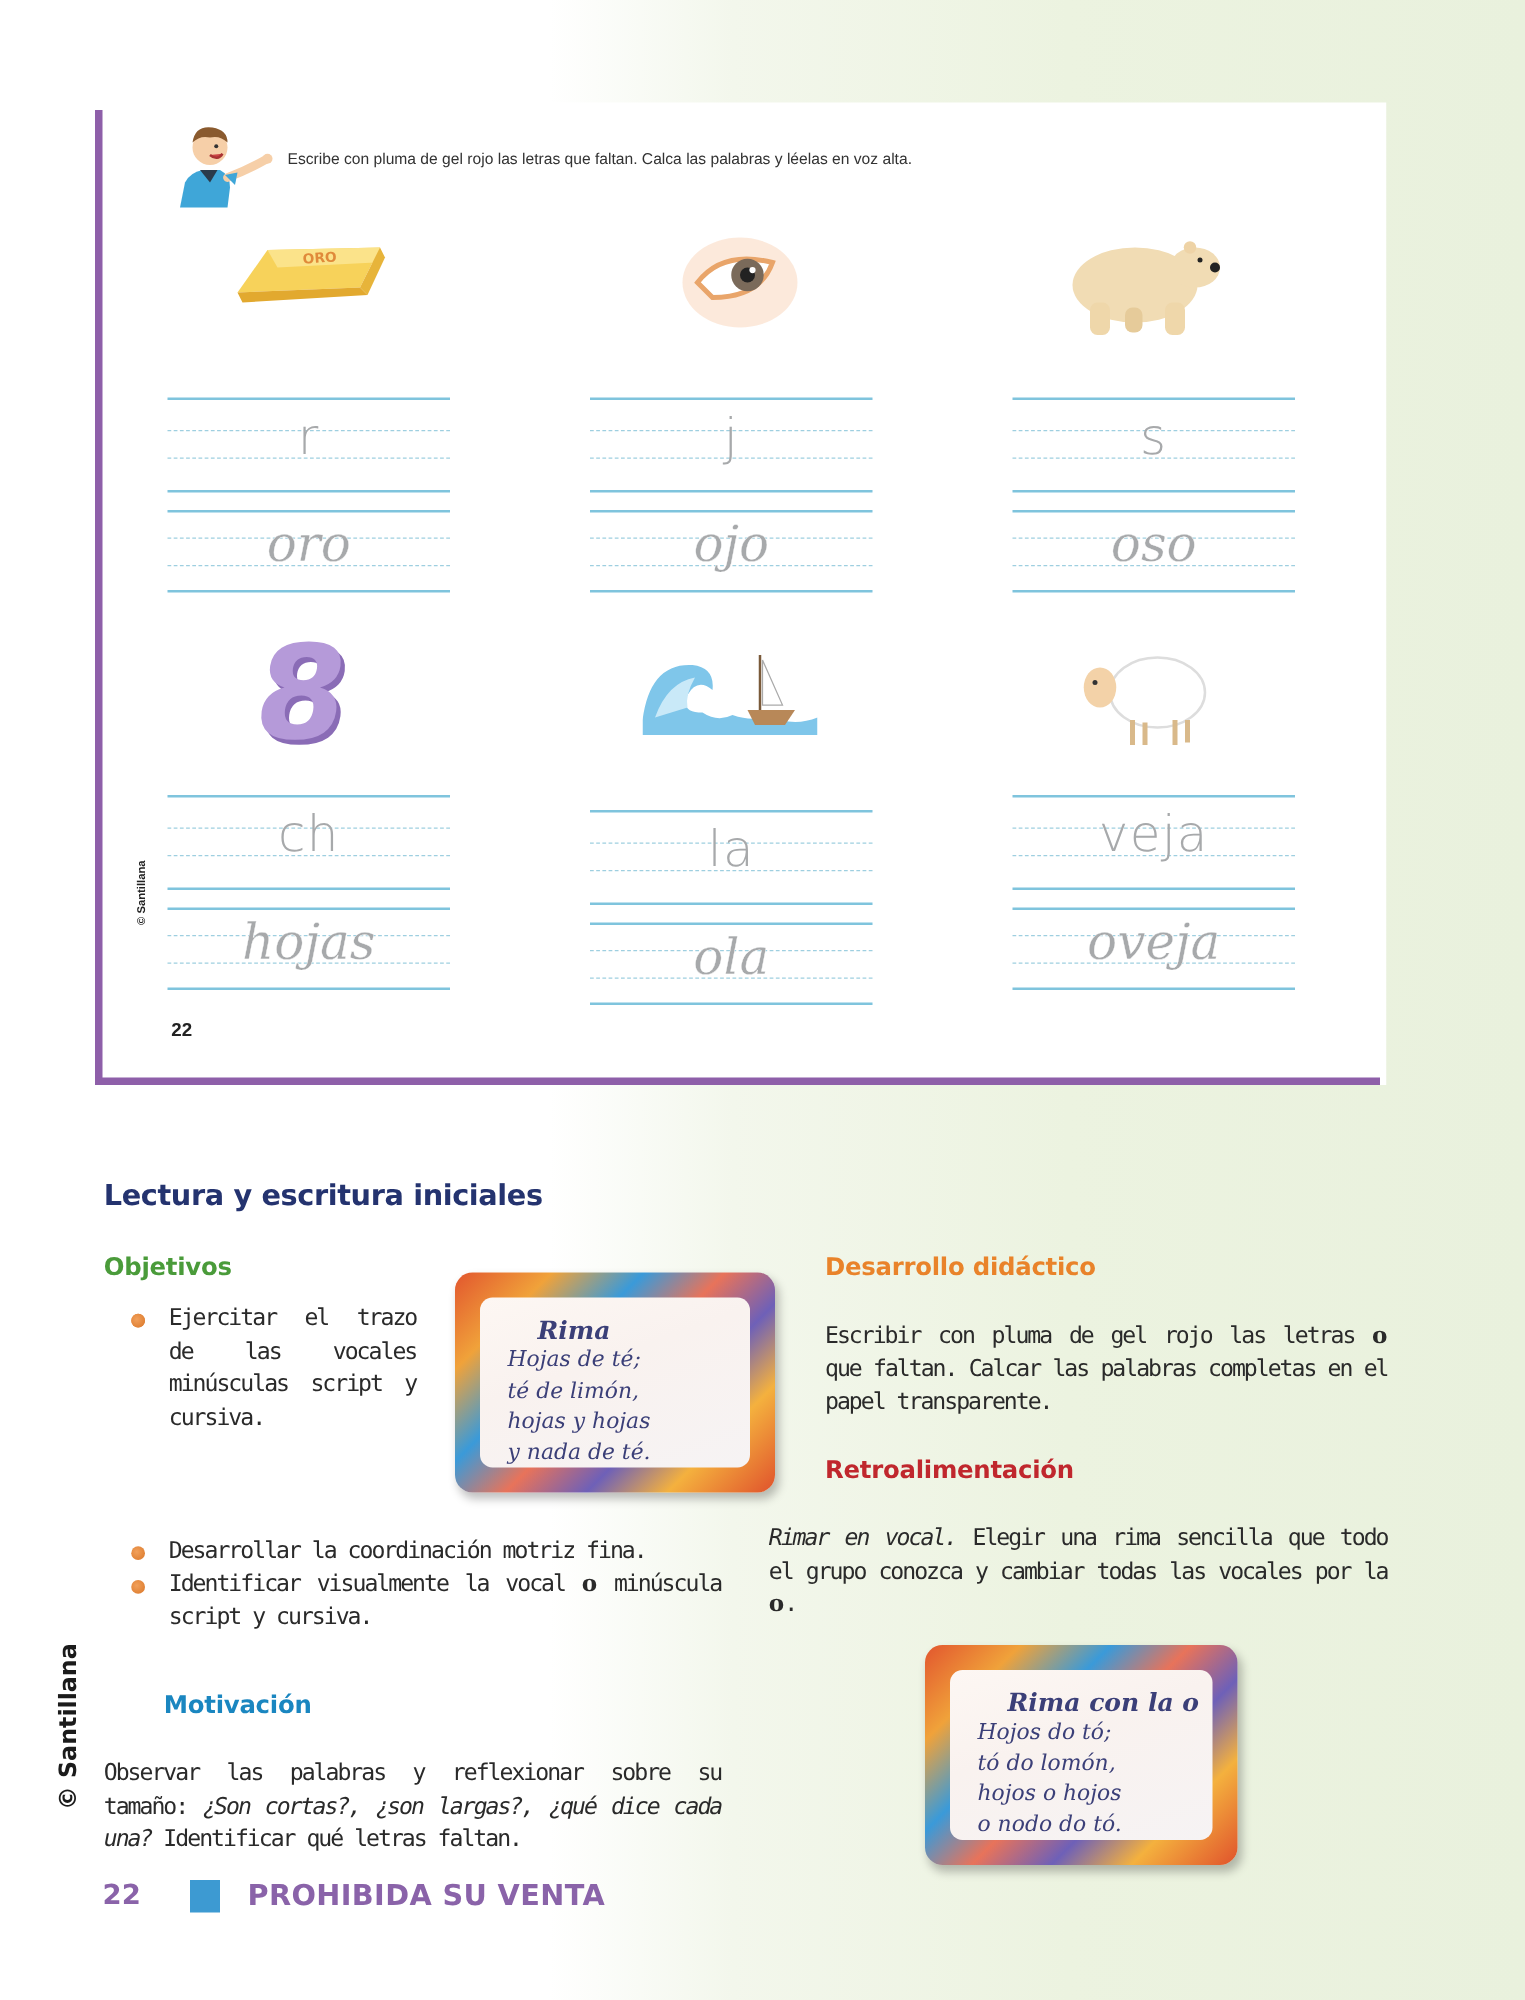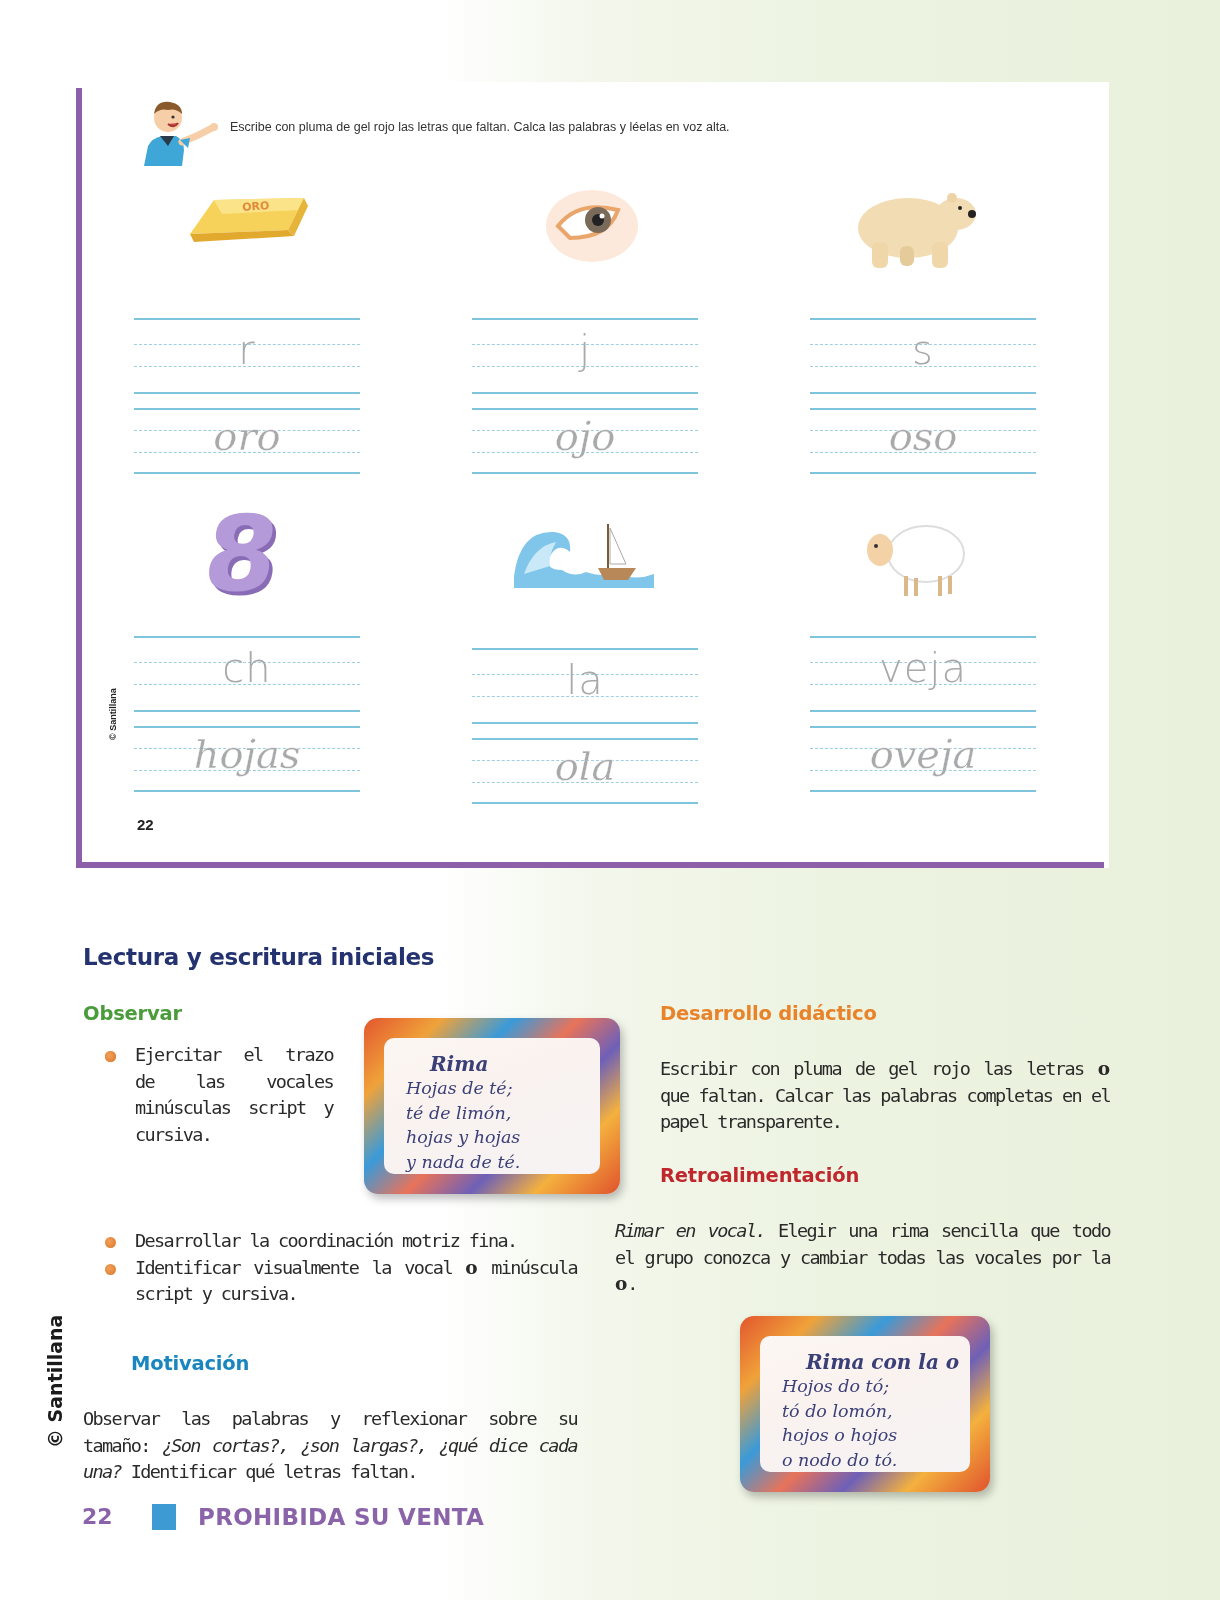--- a/index.html
+++ b/index.html
@@ -289,21 +289,21 @@
     <div class="solid" style="top:154px"></div>
   <div class="script">veja</div>
   <div class="cursive">oveja</div>
 </div>
 
 <div class="side-copyright-small">© Santillana</div>
 <div class="sheet-page-num">22</div>
 
 <div class="h-main">Lectura y escritura iniciales</div>
 
-<div class="h-sec" style="left:83px;top:1002px;color:#4a9b3a;">Observar</div>
+<div class="h-sec" style="left:83px;top:1002px;color:#4a9b3a;">Objetivos</div>
 
 <div class="body-text" style="left:83px;top:1042px;width:250px;">
   <ul class="bullets">
     <li><span class="dot"></span></li>
     <li><span class="dot"></span><span>Ejercitar el trazo de las vocales minúsculas script y cursiva.</span></li>
   </ul>
 </div>
 <div class="body-text" style="left:83px;top:1228px;width:494px;">
   <ul class="bullets">
     <li><span class="dot"></span><span>Desarrollar la coordinación motriz fina.</span></li>

